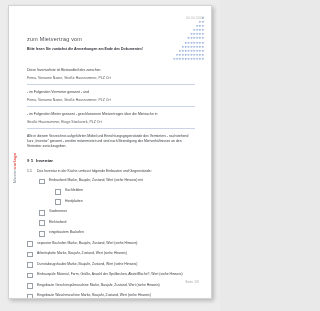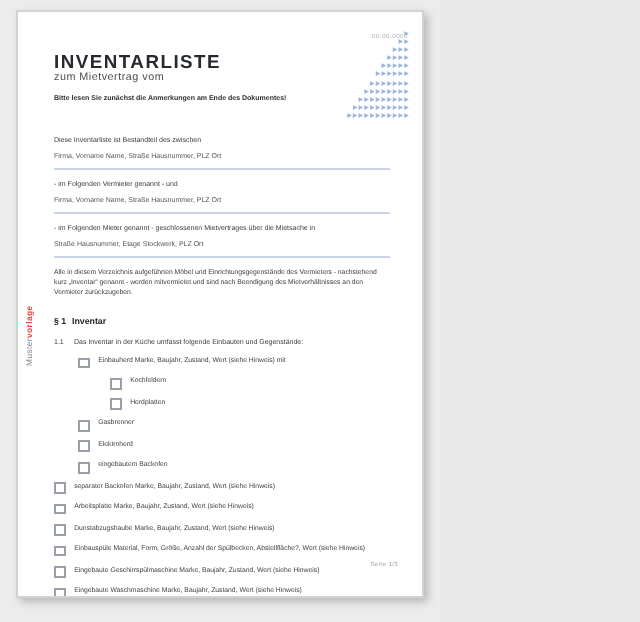--- a/index.html
+++ b/index.html
@@ -219,21 +219,20 @@
         <span class="deco-row" style="color: rgb(156, 180, 220);">▸▸▸▸▸▸</span>
         <span class="deco-row" style="color: rgb(156, 180, 220);">▸▸▸▸▸▸▸</span>
         <span class="deco-row" style="color: rgb(156, 180, 220);">▸▸▸▸▸▸▸▸</span>
         <span class="deco-row" style="color: rgb(156, 180, 220);">▸▸▸▸▸▸▸▸▸</span>
         <span class="deco-row" style="color: rgb(156, 180, 220);">▸▸▸▸▸▸▸▸▸▸</span>
         <span class="deco-row" style="color: rgb(156, 180, 220);">▸▸▸▸▸▸▸▸▸▸▸</span>
       </div>
 
     <div class="doc-date">00.00.0000</div>
 
-    <div class="title">INVENTARLISTE</div>
     <div class="subtitle">zum Mietvertrag vom</div>
     <div class="notice">Bitte lesen Sie zunächst die Anmerkungen am Ende des Dokumentes!</div>
 
     <div class="body">
       <p class="ptext">Diese Inventarliste ist Bestandteil des zwischen</p>
       <p class="fill-row">Firma, Vorname Name, Straße Hausnummer, PLZ Ort</p>
       <p class="ptext">- im Folgenden Vermieter genannt - und</p>
       <p class="fill-row">Firma, Vorname Name, Straße Hausnummer, PLZ Ort</p>
       <p class="ptext">- im Folgenden Mieter genannt - geschlossenen Mietvertrages über die Mietsache in</p>
       <p class="fill-row">Straße Hausnummer, Etage Stockwerk, PLZ Ort</p>

